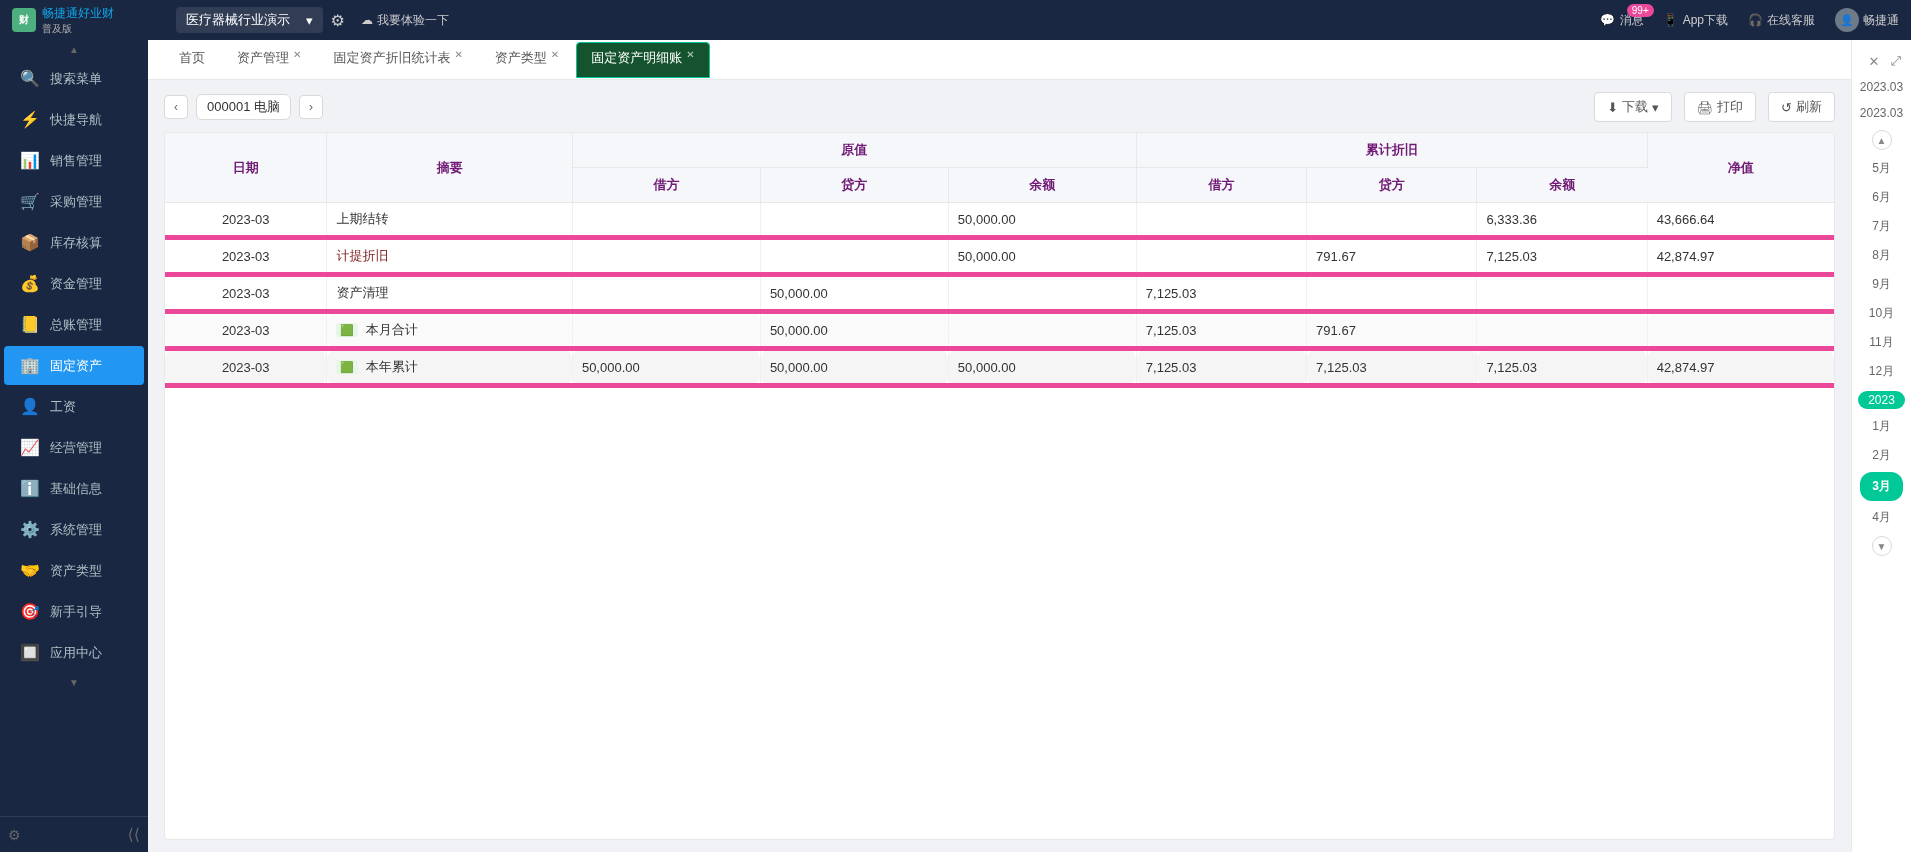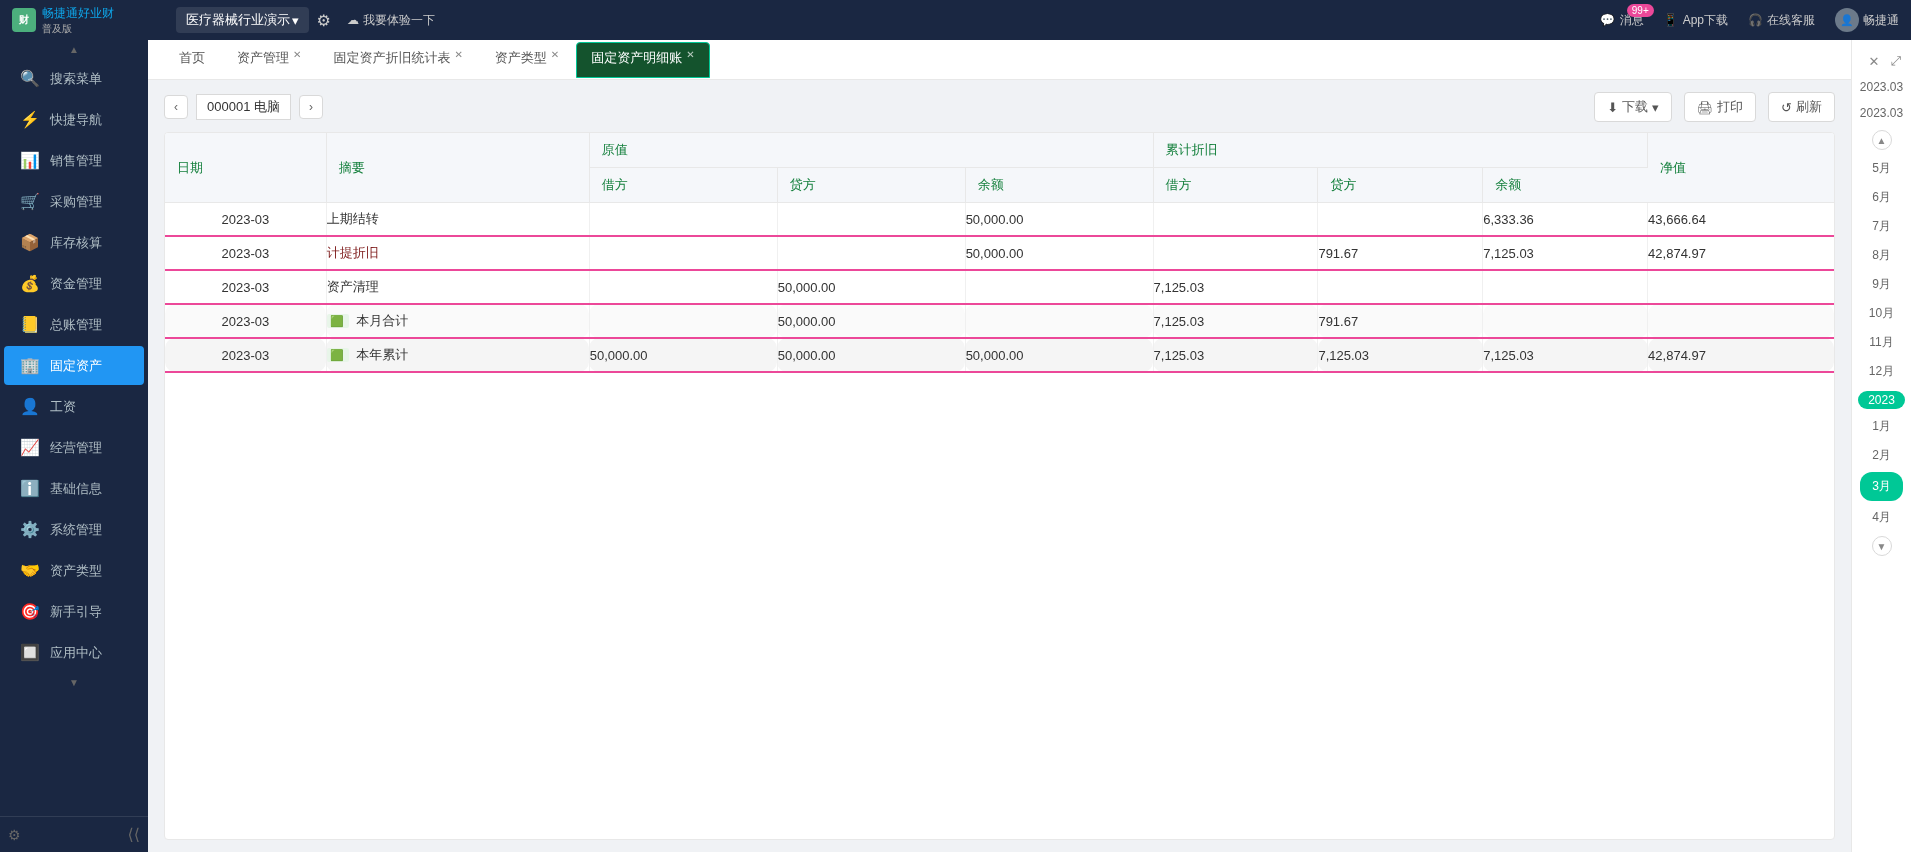--- a/index.html
+++ b/index.html
@@ -32,21 +32,21 @@
       justify-content: center;
       font-size: 10px;
       color: white;
       font-weight: bold;
     }
     .logo-text { font-size: 12px; color: #0ea5e9; }
     .logo-sub { font-size: 10px; color: #aaa; }
     .header-selector {
       display: flex;
       align-items: center;
-      gap: 2px;
+      gap: 16px;
       margin-left: 16px;
       background: rgba(255,255,255,0.1);
       padding: 4px 10px;
       border-radius: 4px;
       cursor: pointer;
       font-size: 13px;
     }
     .header-gear {
       margin-left: 8px;
       cursor: pointer;
@@ -226,21 +226,21 @@
       justify-content: center;
       border: 1px solid #d9d9d9;
       border-radius: 4px;
       cursor: pointer;
       font-size: 12px;
       color: #666;
       background: #fff;
     }
     .asset-code-box {
       border: 1px solid #d9d9d9;
-      border-radius: 0;
+      border-radius: 6px;
       padding: 3px 10px;
       font-size: 13px;
       color: #333;
       background: #fff;
     }
     .toolbar-right {
       margin-left: auto;
       display: flex;
       align-items: center;
       gap: 12px;
@@ -267,31 +267,31 @@
       border-radius: 4px;
     }
     table {
       width: 100%;
       border-collapse: collapse;
       font-size: 13px;
     }
     thead tr th {
       background: #f5f7fa;
       padding: 8px 12px;
-      text-align: left;
+      text-align: center;
       border-bottom: 1px solid #e8e8e8;
       border-right: 1px solid #e8e8e8;
-      color: #15803d;
-      font-weight: 400;
+      color: #701a75;
+      font-weight: 700;
     }
     thead tr th:last-child { border-right: none; }
     tbody tr td {
-      padding: 7px 0;
+      padding: 7px 9px;
       text-align: center;
-      border-bottom: 2px solid #ec4899;
+      border-bottom: 5px solid #ec4899;
       border-right: 1px solid #f0f0f0;
       color: #333;
       border-radius: 10px;
     }
     tbody tr td:last-child { border-right: none; }
     .td-left { text-align: left; }
     .td-right { text-align: left; }
     .link-text { color: #7f1d1d; cursor: pointer; }
     .tag-green {
       background: #e8f5e9;
@@ -341,20 +341,21 @@
       padding: 6px 2px;
       cursor: pointer;
       position: relative;
     }
     .timeline-item.active {
       background: #00c896;
       color: white;
       border-radius: 12px;
       margin: 2px 8px;
       width: calc(100% - 16px);
+      font-weight: bold;
     }
     .timeline-dot-up, .timeline-dot-down {
       width: 20px;
       height: 20px;
       border: 1px solid #d9d9d9;
       border-radius: 50%;
       display: flex;
       align-items: center;
       justify-content: center;
       margin: 4px auto;

